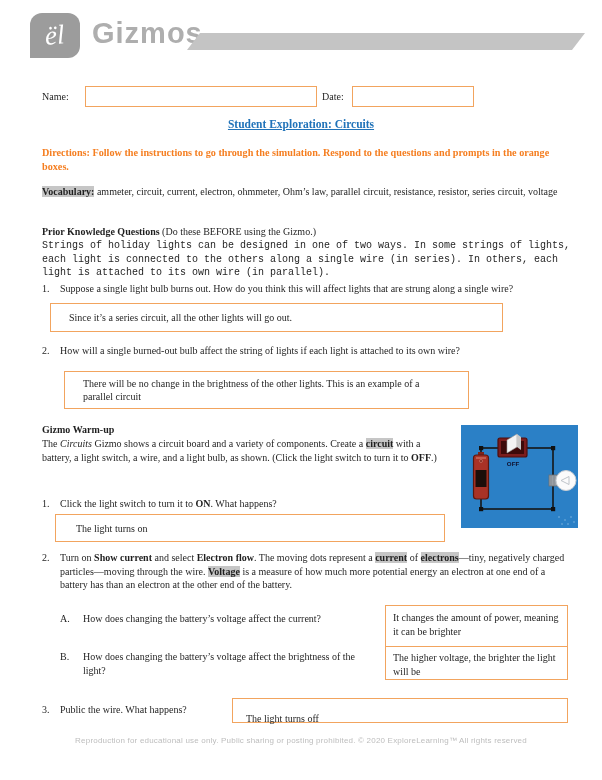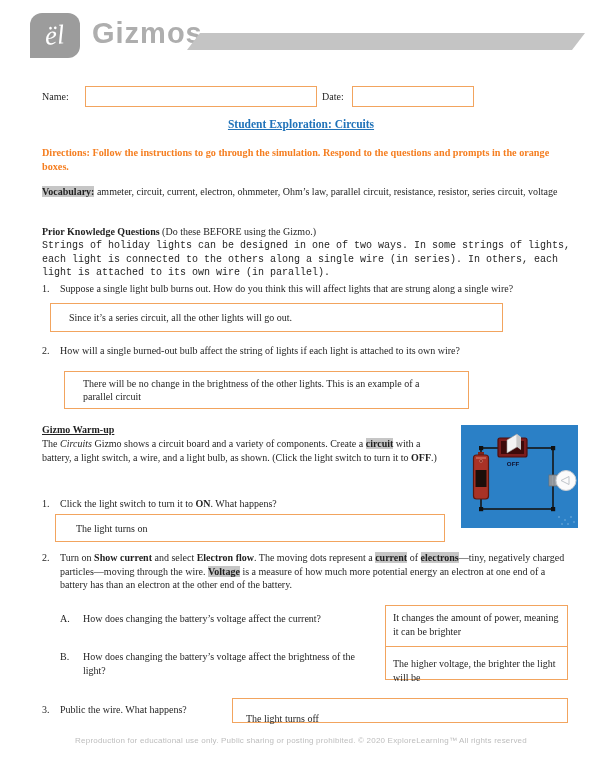--- a/index.html
+++ b/index.html
@@ -103,21 +103,21 @@
     <span class="qtext">Suppose a single light bulb burns out. How do you think this will affect lights that are strung along a single wire?</span>
   </div>
   <div class="ansbox" style="left:50px; top:303px; width:453px; height:29px; padding:7px 8px 0 18px;">Since it’s a series circuit, all the other lights will go out.</div>
 
   <div class="qrow" style="left:42px; top:344px; width:532px;">
     <span class="qnum">2.</span>
     <span class="qtext">How will a single burned-out bulb affect the string of lights if each light is attached to its own wire?</span>
   </div>
   <div class="ansbox" style="left:64px; top:371px; width:405px; height:38px; padding:5px 18px 0 18px;">There will be no change in the brightness of the other lights. This is an example of a parallel circuit</div>
 
-  <div class="abs sect-head" style="left:42px; top:424px;text-decoration:underline;">Gizmo Warm-up</div>
+  <div class="abs sect-head" style="left:42px; top:424px;">Gizmo Warm-up</div>
   <div class="abs para" style="left:42px; top:437px; width:410px;">
     <span>The </span><i>Circuits</i><span> Gizmo shows a circuit board and a variety of components. Create a </span><b class="hl">circuit</b><span> with a battery, a light switch, a wire, and a light bulb, as shown. (Click the light switch to turn it to </span><b>OFF</b><span>.)</span>
   </div>
 
   <div class="abs" style="left:461px; top:425px; width:117px; height:103px;">
     <svg width="117" height="103" viewBox="0 0 117 103" xmlns="http://www.w3.org/2000/svg">
       <rect x="0" y="0" width="117" height="103" fill="#2b80c6"></rect>
 
       <g fill="#7db4e0">
         <circle cx="98" cy="92" r="0.8"></circle>
@@ -177,21 +177,21 @@
   <div class="qrow" style="left:60px; top:612px; width:312px;">
     <span class="subnum">A.</span>
     <span class="qtext">How does changing the battery’s voltage affect the current?</span>
   </div>
   <div class="ansbox" style="left:385px; top:605px; width:183px; height:42px; padding:5px 8px 0 7px; line-height:14px;">It changes the amount of power, meaning it can be brighter</div>
 
   <div class="qrow" style="left:60px; top:650px; width:315px;">
     <span class="subnum">B.</span>
     <span class="qtext">How does changing the battery’s voltage affect the brightness of the light?</span>
   </div>
-  <div class="ansbox" style="left:385px; top:646px; width:183px; height:34px; padding:10px 8px 0 7px; line-height:14px;">The higher voltage, the brighter the light will be</div>
+  <div class="ansbox" style="left:385px; top:646px; width:183px; height:34px; padding:4px 8px 0 7px; line-height:14px;">The higher voltage, the brighter the light will be</div>
 
   <div class="qrow" style="left:42px; top:703px; width:190px;">
     <span class="qnum">3.</span>
     <span class="qtext">Public the wire. What happens?</span>
   </div>
   <div class="ansbox" style="left:232px; top:698px; width:336px; height:25px; padding:13px 8px 0 13px;">The light turns off</div>
 
   <div class="abs footer">Reproduction for educational use only. Public sharing or posting prohibited. © 2020 ExploreLearning™ All rights reserved</div>
 
 </div>

